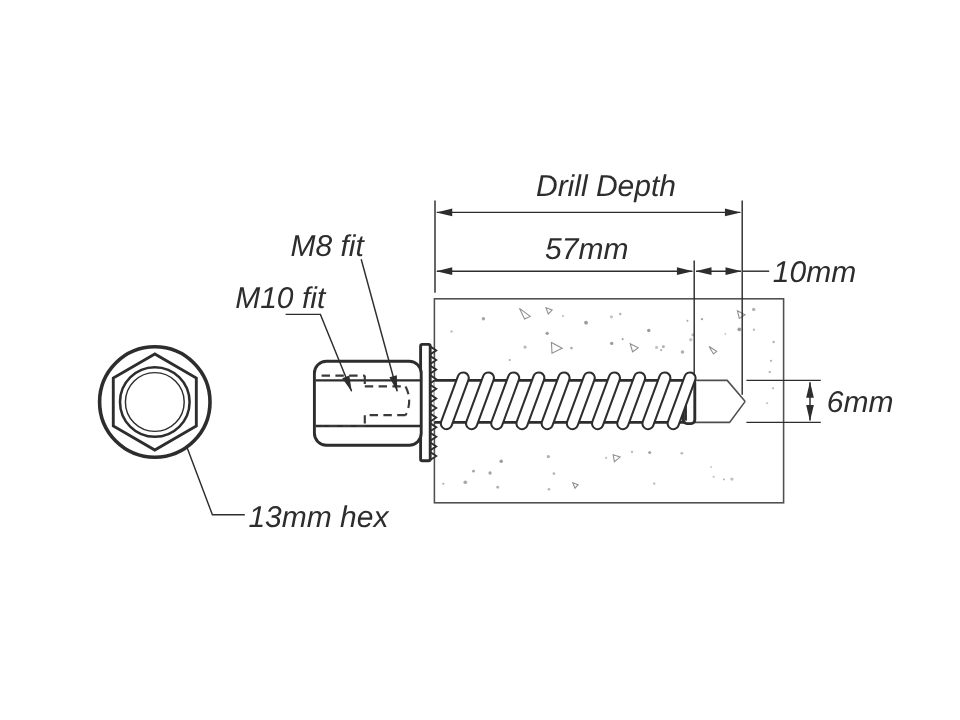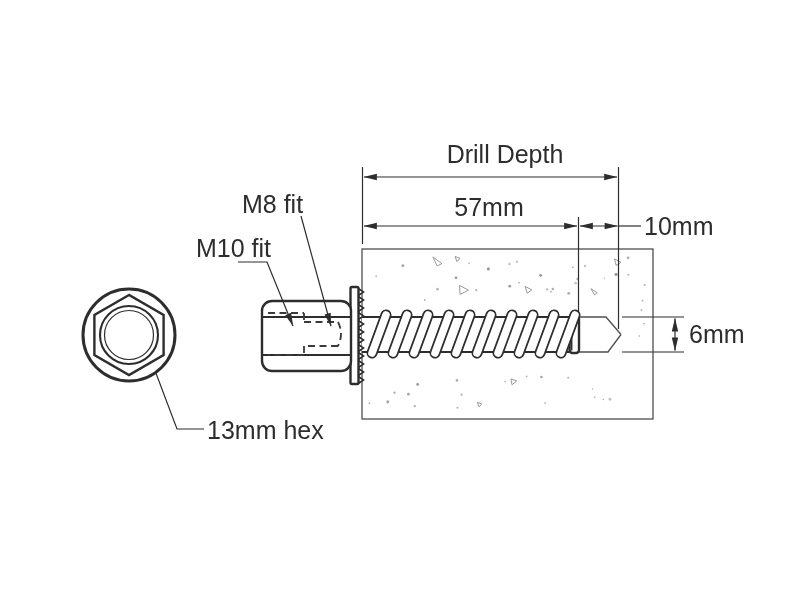--- a/index.html
+++ b/index.html
@@ -2,21 +2,21 @@
 <html style="--line: #2d2d2d; --thin: #4f4f4f; --speckle: #8f8f8f; --bg: #ffffff;"><head>
 <meta charset="utf-8">
 <style>
   :root{
     --line:#2d2d2d;
     --thin:#4f4f4f;
     --speckle:#8f8f8f;
     --bg:#ffffff;
   }
   html,body{margin:0;padding:0;background:var(--bg);}
-  .canvas{position:relative;width:800px;height:600px;background:var(--bg);overflow:hidden;}
+  .canvas{position:relative;width:800px;height:600px;background:var(--bg);overflow:hidden;font-style:italic;}
   svg{display:block;}
   svg text{font-family:"Liberation Sans", sans-serif;font-size:25px;fill:var(--line);}
   .s-bold{stroke:var(--line);stroke-width:2.4;fill:#fff;}
   .s-bold-nf{stroke:var(--line);stroke-width:2.2;fill:none;}
   .s-med{stroke:var(--line);stroke-width:1.9;fill:none;}
   .s-thin{stroke:var(--thin);stroke-width:1.3;fill:none;}
   .s-dash{stroke:#3a3a3a;stroke-width:1.8;fill:none;stroke-dasharray:7 4.5;}
   .dim{stroke:var(--line);stroke-width:1.2;fill:none;}
   .arrfill{fill:var(--line);}
   .thread-out{stroke:var(--line);stroke-width:11;stroke-linecap:round;}

